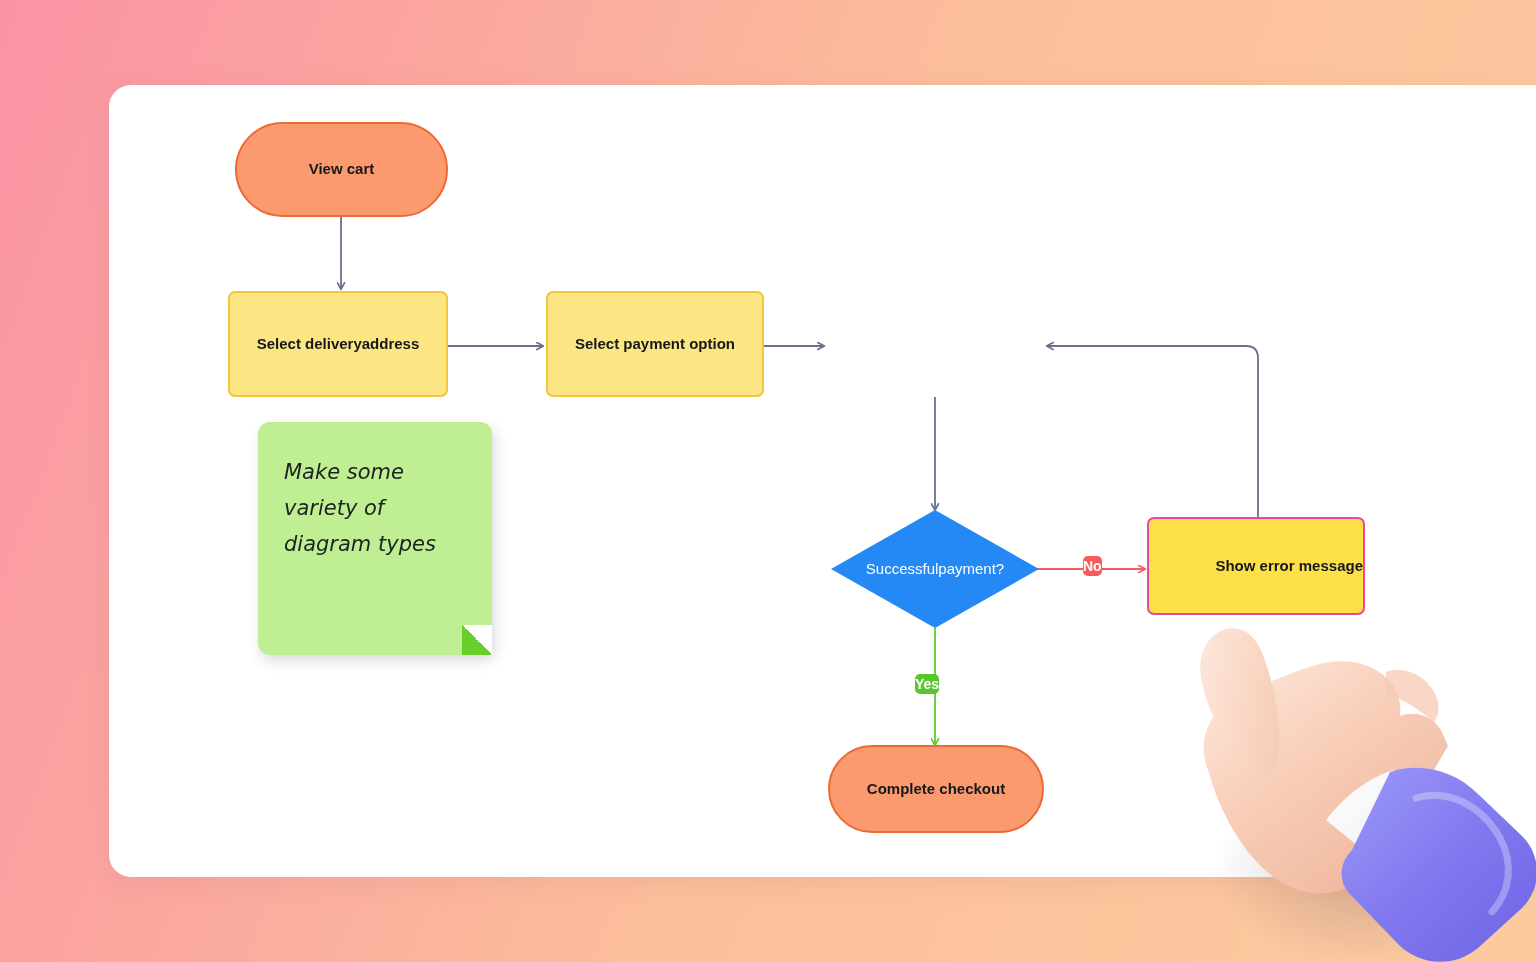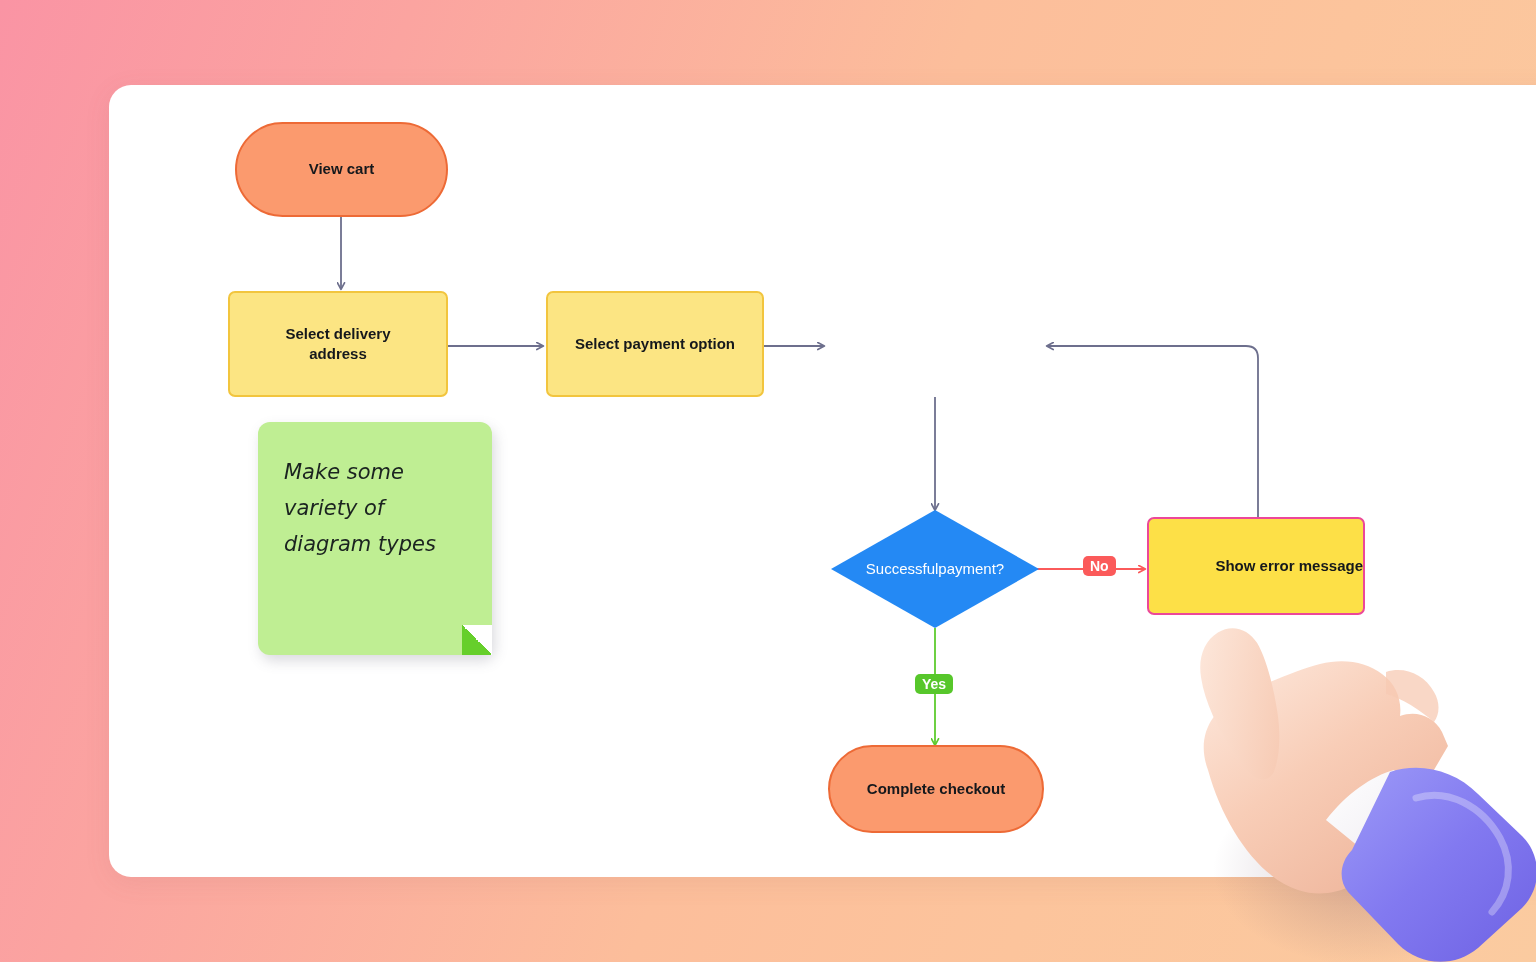--- a/index.html
+++ b/index.html
@@ -42,21 +42,21 @@
     clip-path:polygon(50% 0%, 100% 50%, 50% 100%, 0% 50%);
   }
   .decision-wrap .dlabel {
     position:absolute; inset:0; display:flex; align-items:center; justify-content:center;
     flex-direction:row; color:#FFFFFF; font-size:15px; font-weight:400; line-height:1.5;
   }
 
   .edge-chip {
     position:absolute; display:flex; align-items:center; justify-content:flex-end;
     color:#FFFFFF; font-size:14px; font-weight:700; border-radius:5px;
-    padding:2px 7px;
+    padding:2px 0;
   }
   .chip-no  { background:#FB5A5A; }
   .chip-yes { background:#57C72B; }
 
   .sticky {
     position:absolute;
     font-family:"DejaVu Sans", sans-serif;
     font-style:italic;
     color:#1B2320; font-size:21px; line-height:1.72;
     padding:32px 26px 0 26px;
@@ -106,21 +106,21 @@
 
         <path d="M826,543 L826,660" fill="none" stroke="#5ECB2E" stroke-width="1.8" marker-end="url(#arrowGreen)"></path>
 
         <path d="M1149,432 L1149,273 Q1149,261 1137,261 L938,261" fill="none" stroke="#6D6F8D" stroke-width="1.8" marker-end="url(#arrowGray)"></path>
       </svg>
 
       <div class="node terminal" style="left:126px; top:37px; width:213px; height:95px;">
         <span>View cart</span>
       </div>
 
-      <div class="node process" style="left:119px; top:206px; width:220px; height:106px; flex-direction:column;">
+      <div class="node process" style="left:119px; top:206px; width:220px; height:106px; flex-direction:row;">
         <span>Select delivery</span>
         <span>address</span>
       </div>
 
       <div class="node process" style="left:437px; top:206px; width:218px; height:106px;">
         <span>Select payment option</span>
       </div>
 
 
       <div class="decision-wrap" style="left:722px; top:425px; width:208px; height:118px;">

